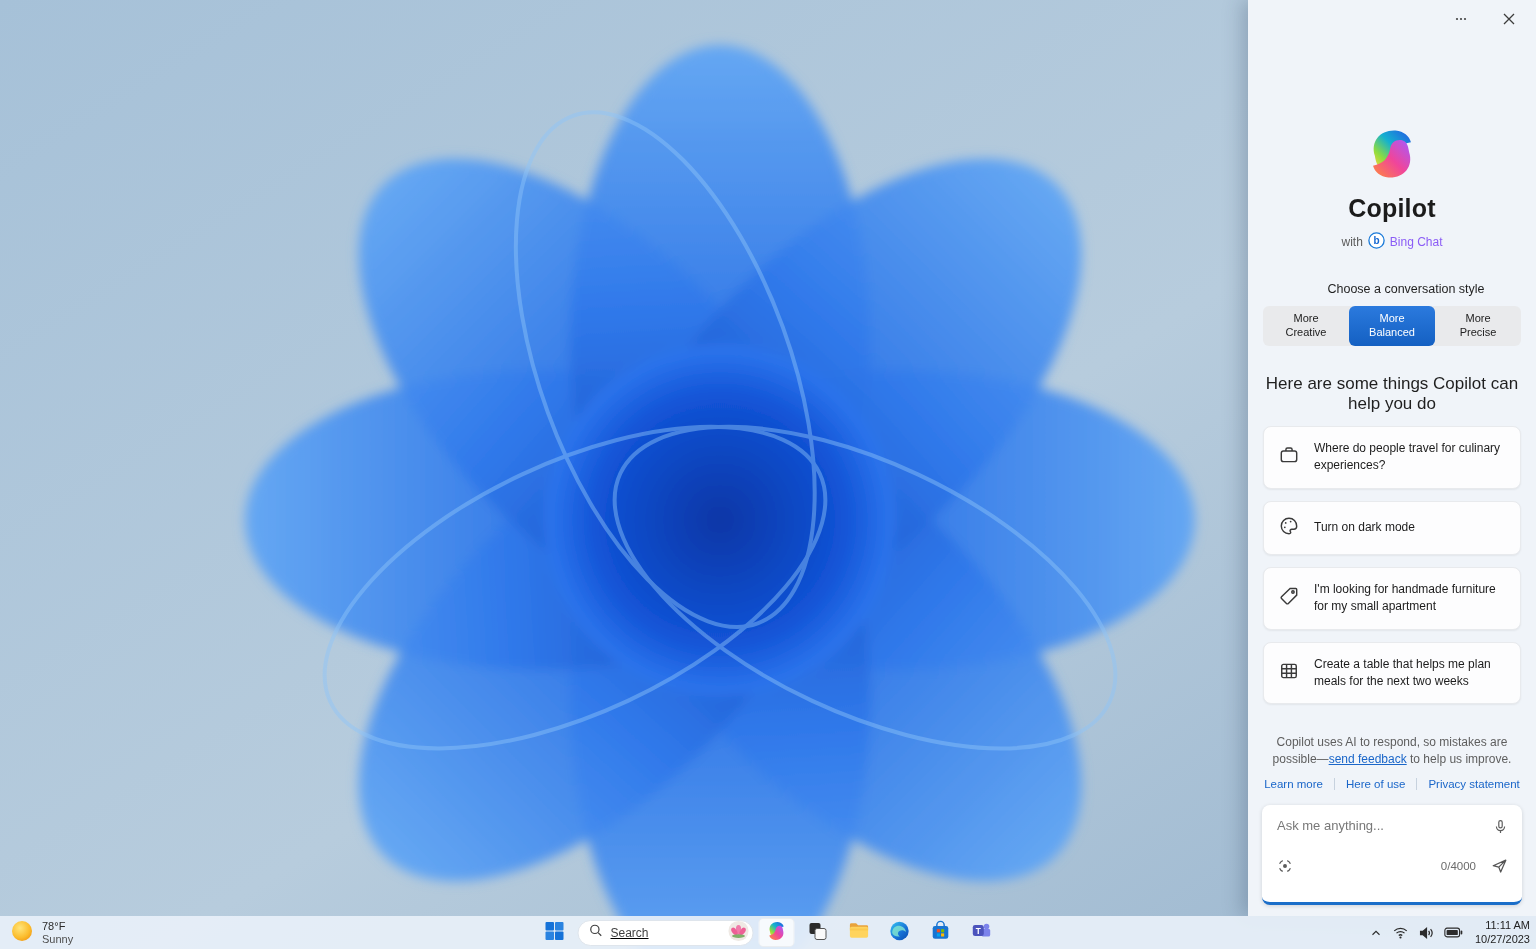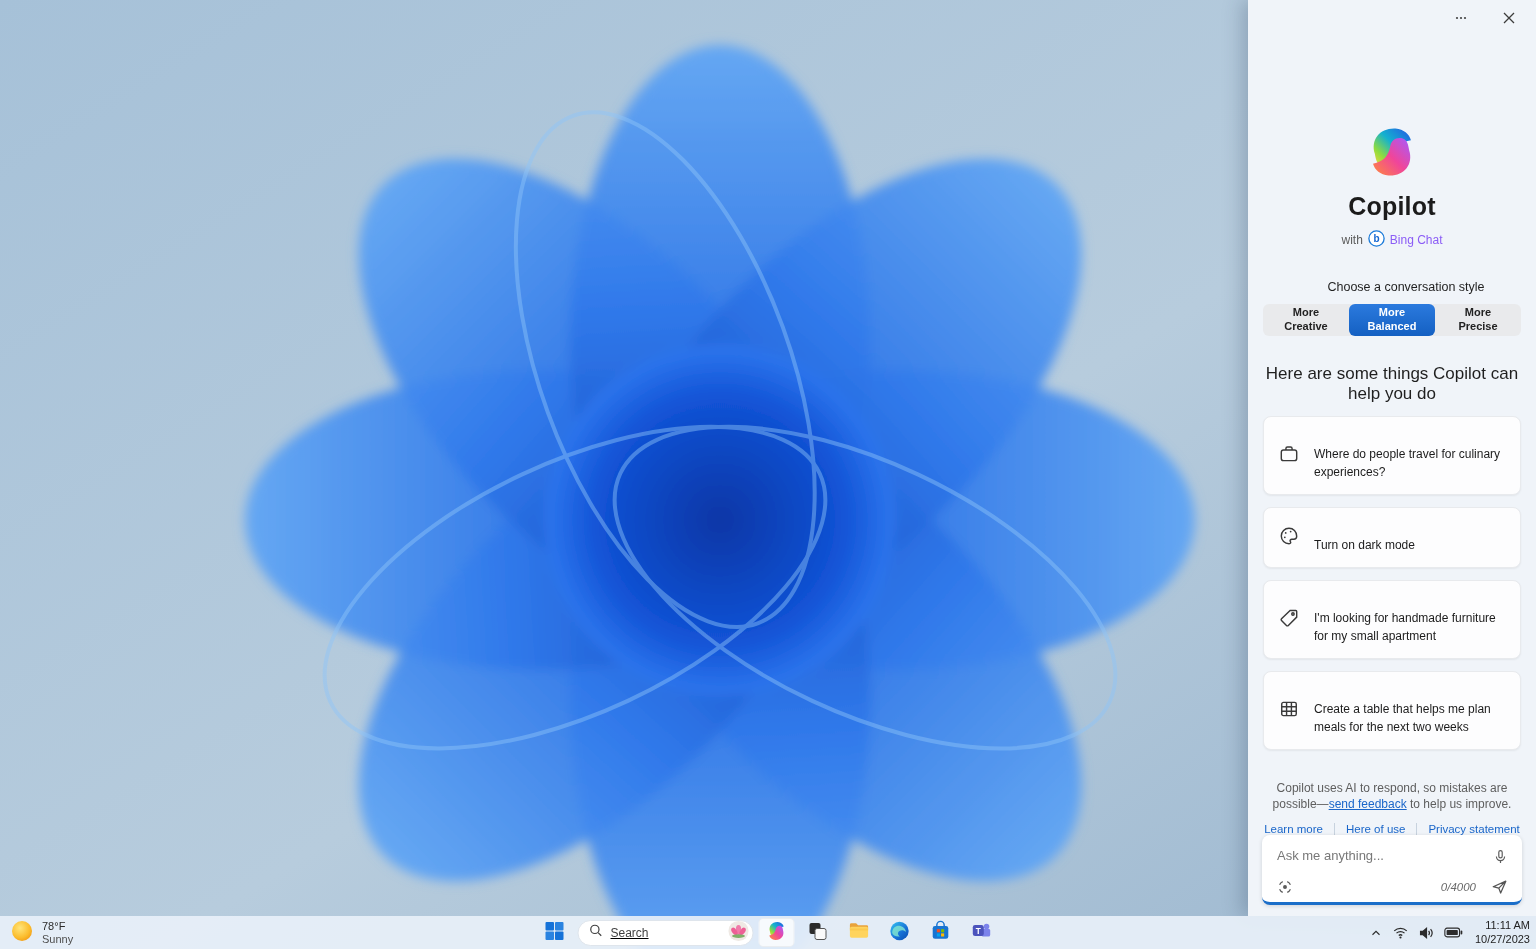--- a/index.html
+++ b/index.html
@@ -27,54 +27,54 @@
   .panel-sub { margin-top:9px; display:flex; justify-content:center;
     align-items:center; gap:5px; font-size:12px; color:#5b5b5b; }
   .panel-sub .bing-name { color:#8b5cf6; }
 
   .style-heading { margin-top:30px; text-align:center; font-size:12.5px;
     color:#1f1f1f;padding-left:28px; }
   .style-tabs { margin:10px 15px 0; height:40px; background:#e9eaec;
     border-radius:6px; display:flex; overflow:hidden; }
   .style-tab { flex:1; display:flex; flex-direction:column; justify-content:center;
     align-items:center; font-size:11px; line-height:1.25; color:#222;
-    cursor:pointer; border-radius:6px;font-weight:bold; }
+    cursor:pointer; border-radius:6px; }
   .style-tab.selected { background:linear-gradient(180deg,#2b7ade,#1460c2);
     color:#fff; }
 
   .sugg-heading { margin-top:28px; text-align:center; font-size:17px;
     color:#1f1f1f; }
   .cards { margin:0 15px; }
   .card { margin-top:12px; background:#fdfdfe; border:1px solid #e8eaed;
     border-radius:8px; box-shadow:0 1px 2px rgba(0,0,0,.06);
     display:flex; align-items:center; gap:14px; padding:13px 14px;
     min-height:48px; cursor:pointer; }
   .card .c-icon { flex:0 0 22px; color:#3c3c3c; }
-  .card .c-text { font-size:12px; line-height:1.45; color:#1c1c1c;margin-top:16px; }
+  .card .c-text { font-size:12px; line-height:1.45; color:#1c1c1c; }
 
   .disclaimer { margin:30px 18px 0; text-align:center; font-size:12px;
     line-height:1.35; color:#5e5e5e; }
   .disclaimer a { color:#1a66c9; text-decoration:underline; cursor:pointer; }
   .footer-links { margin-top:11px; display:flex; justify-content:center;
     align-items:center; font-size:11.5px; }
   .footer-links a { color:#1a66c9; text-decoration:none; padding:0 11px;
     cursor:pointer; }
   .footer-links a + a { border-left:1px solid #c7d2de; }
 
   .panel-spacer { flex:1; }
-  .input-card { margin:0 14px 11px; height:86px; background:#ffffff;
+  .input-card { margin:0 14px 11px; height:100px; background:#ffffff;
     border-radius:8px; box-shadow:0 1px 4px rgba(0,0,0,.14); position:relative;
     border-bottom:3px solid #1b6ec9; }
   .input-top { display:flex; align-items:flex-start; justify-content:space-between;
     padding:13px 13px 0 15px; }
   .ask-input { border:none; outline:none; background:transparent; flex:1;
     font-size:13px; color:#222; font-family:"Liberation Sans",sans-serif; }
   .ask-input::placeholder { color:#787878; }
-  .input-bottom { position:absolute; left:14px; right:13px; bottom:6px;
-    display:flex; align-items:flex-start; justify-content:space-between;font-style:italic; }
+  .input-bottom { position:absolute; left:14px; right:13px; bottom:27px;
+    display:flex; align-items:flex-start; justify-content:space-between; }
   .ib-right { display:flex; align-items:center; gap:14px; }
   .char-count { font-size:11.5px; color:#6b6b6b; }
   .icon-btn { color:#5c5c5c; cursor:pointer; display:flex; }
 
   
   .taskbar { position:absolute; left:0; right:0; bottom:0; height:33px;
     background:rgba(232,240,248,.92); display:flex; align-items:center; }
   .tb-weather { position:absolute; left:10px; display:flex; align-items:center;
     gap:8px; cursor:pointer; }
   .tb-weather .w-temp { font-size:11px; color:#2b2b2b; line-height:1.25; }

